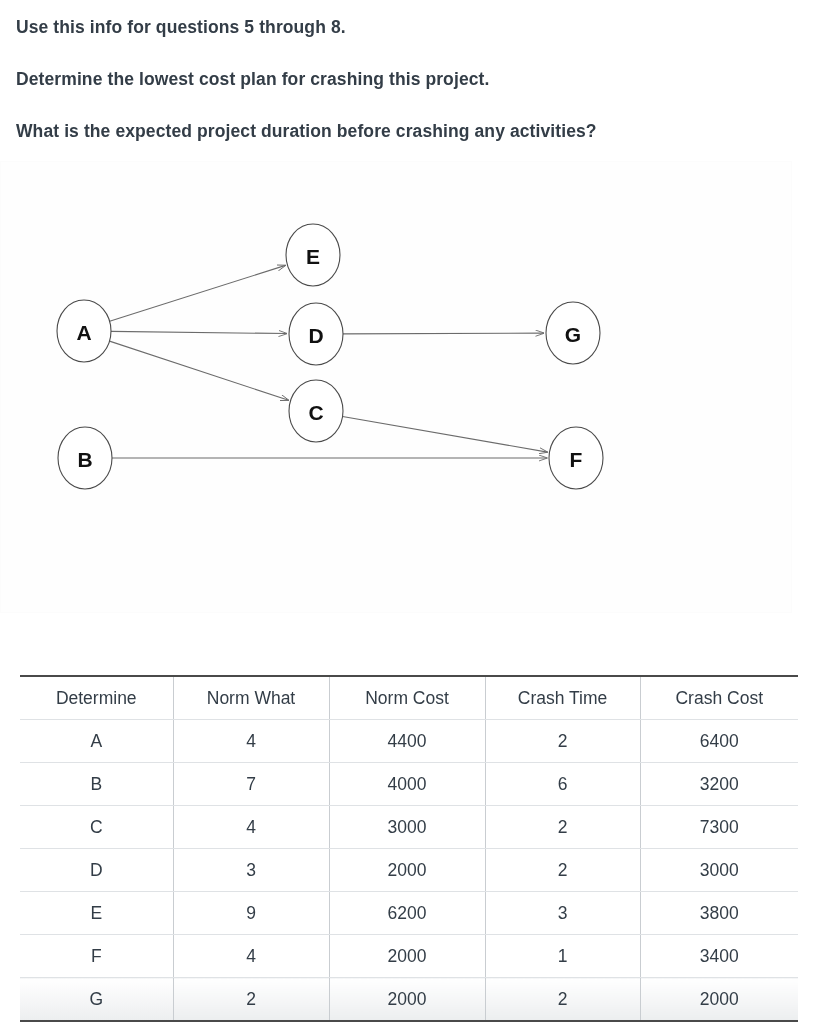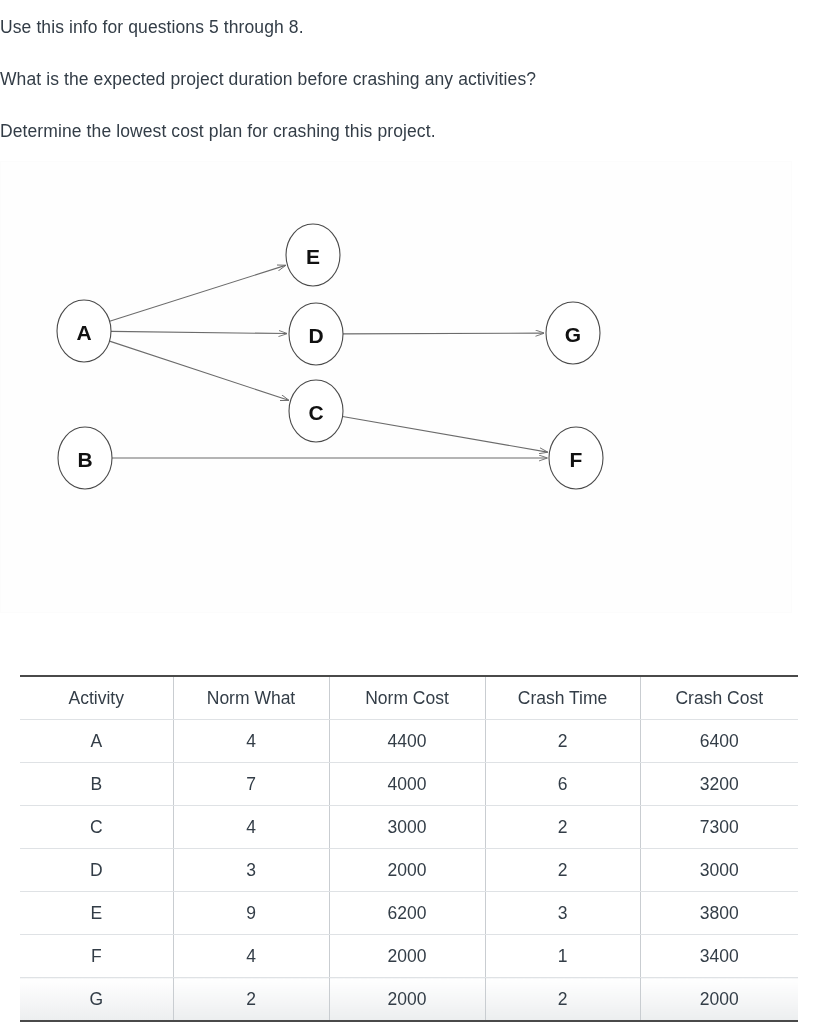--- a/index.html
+++ b/index.html
@@ -12,22 +12,23 @@
     width: 819px;
     height: 1024px;
     font-family: "Liberation Sans", sans-serif;
     color: #333d47;
     overflow: hidden;
     position: relative;
   }
 
   
   .prompt-block {
-    padding: 0 0;
+    padding: 0 16px;
     box-sizing: border-box;
+    font-weight: bold;
   }
   .prompt-line {
     font-size: 17.5px;
     line-height: 1.25;
     color: #333d47;
     letter-spacing: 0.1px;
   }
   .prompt-line.l1 { margin: 17px 0 0 0; }
   .prompt-line.l2 { margin: 30px 0 0 0; }
   .prompt-line.l3 { margin: 30px 0 0 0; }
@@ -95,22 +96,22 @@
   table.crash-table tbody tr:last-child td {
     border-bottom: none;
     background: linear-gradient(to bottom, #ffffff 0%, #f3f4f5 65%, #eceeef 100%);
   }
 </style>
 </head>
 <body>
 
 <div class="prompt-block">
   <div class="prompt-line l1">Use this info for questions 5 through 8.</div>
+  <div class="prompt-line l2">Determine the lowest cost plan for crashing this project.</div>
   <div class="prompt-line l3">What is the expected project duration before crashing any activities?</div>
-  <div class="prompt-line l2">Determine the lowest cost plan for crashing this project.</div>
 </div>
 
 <div class="diagram-panel">
   <svg id="network-svg" width="792" height="452" viewBox="0 168 792 452">
     <defs>
       <marker id="arrowhead" markerWidth="9" markerHeight="7" refX="8.5" refY="3.5" orient="auto" markerUnits="userSpaceOnUse">
         <path d="M0,0.4 L9,3.5 L0,6.6" fill="none" stroke="#6b6b6b" stroke-width="0.9"></path>
       </marker>
     </defs>
     <g id="edge-layer">
@@ -158,21 +159,21 @@
   <table class="crash-table">
     <colgroup>
       <col class="c-activity">
         <col class="c-normtime">
         <col class="c-normcost">
       <col class="c-crashtime">
         <col class="c-crashcost">
     </colgroup>
     <thead>
       <tr>
-        <th>Activity</th>
+        <th>Determine</th>
         <th>Norm What</th>
         <th>Norm Cost</th>
         <th>Crash Time</th>
         <th>Crash Cost</th>
       </tr>
     </thead>
     <tbody id="table-body">
         <tr>
           <td>A</td>
           <td>4</td>

